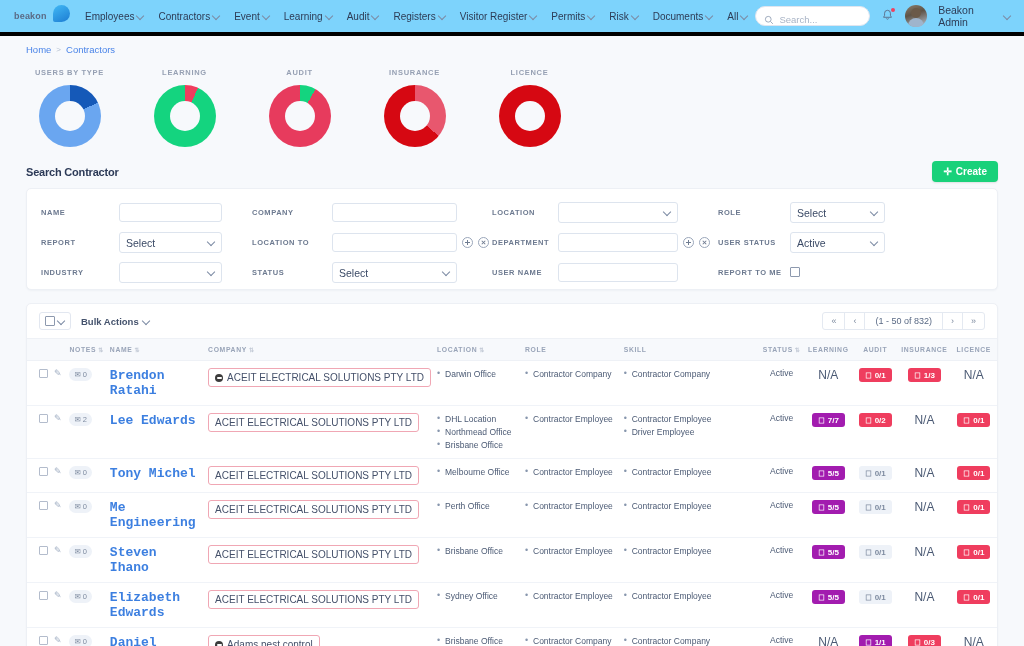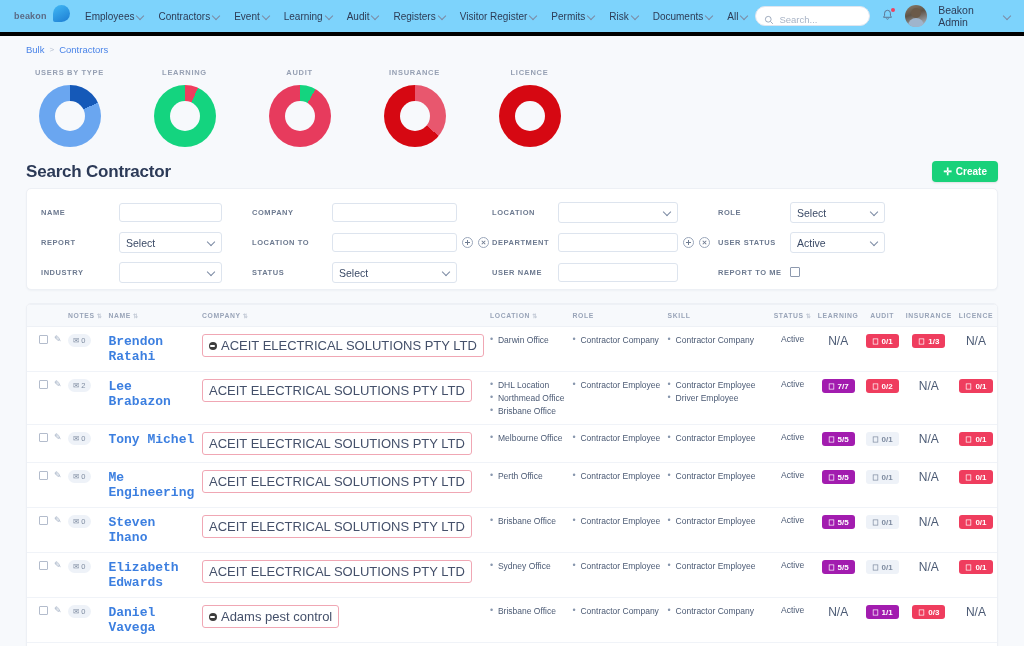--- a/index.html
+++ b/index.html
@@ -100,21 +100,21 @@
     content: ""; position: absolute; left: 50%; top: 50%;
     width: 30px; height: 30px; margin: -15px 0 0 -15px;
     background: #f7f9fc; border-radius: 50%;
   }
 
   
   .page-title {
     display: flex; align-items: center; padding: 8px 26px 6px;
   }
   .page-title h1 {
-    font-size: 17px; font-weight: 700; color: #2c3a57; letter-spacing: -.2px;
+    font-size: 11px; font-weight: 700; color: #2c3a57; letter-spacing: -.2px;
   }
   .btn-create {
     margin-left: auto; background: #19d17a; color: #fff; border: none;
     border-radius: 4px; padding: 5px 11px; font-size: 10px; font-weight: 700;
     font-family: inherit; cursor: pointer; display: flex; align-items: center; gap: 4px;
     box-shadow: 0 1px 2px rgba(0,0,0,.1);
   }
 
   
   .panel {
@@ -222,21 +222,21 @@
   }
   .pencil { color: #9fadc2; font-size: 9px; cursor: pointer; }
   .notes-pill {
     background: #eef2f8; border-radius: 8px; padding: 2px 5px; font-size: 7.5px;
     color: #7e8ba0; display: inline-flex; align-items: center; gap: 2px; cursor: pointer;
   }
   .name-link { color: #3c7fe0; font-weight: 700; font-size: 13px; text-decoration: none; cursor: pointer; font-family: Liberation Mono, monospace; }
   .company-pill {
     display: inline-flex; align-items: center; gap: 4px;
     border: 1px solid #f0a7b4; border-radius: 3px; padding: 3px 6px;
-    font-size: 13px; color: #44506a; white-space: nowrap; background:#fff;
+    font-size: 10px; color: #44506a; white-space: nowrap; background:#fff;
   }
   .co-dot {
     width: 8px; height: 8px; border-radius: 50%; background: #3c3c3c; flex: none;
     position: relative;
   }
   .co-dot::after {
     content:""; position:absolute; left:1.5px; top:3px; width:5px; height:2px; background:#fff; border-radius:1px;
   }
   .bullet-list { list-style: none; }
   .bullet-list li {
@@ -328,21 +328,21 @@
     </div>
     <div class="avatar"></div>
     <div class="user-name">
       <span>Beakon Admin</span>
       <span class="caret"></span>
     </div>
   </div>
 </div>
 
 <div class="breadcrumb">
-  <a>Bulk</a>
+  <a>Home</a>
   <span class="sep">&gt;</span>
   <a>Contractors</a>
 </div>
 
 <div class="donut-row" id="donut-row">
     <div class="donut-cell">
       <div class="donut-label">USERS BY TYPE</div>
       <div class="donut" style="background: conic-gradient(rgb(21, 89, 184) 0deg, rgb(21, 89, 184) 64deg, rgb(106, 166, 240) 64deg, rgb(106, 166, 240) 360deg);"></div>
     </div>
     <div class="donut-cell">
@@ -430,20 +430,37 @@
     <div></div>
     <div class="flabel">USER NAME</div>
     <input class="finput" style="">
     <div></div>
     <div class="flabel">REPORT TO ME</div>
     <div><span class="chk"></span></div>
   </div>
 </div>
 
 <div class="table-card">
+  <div class="table-toolbar">
+    <div class="bulk-chk">
+      <span class="chk"></span>
+      <span class="caret"></span>
+    </div>
+    <div class="bulk-actions">
+      <span>Bulk Actions</span>
+      <span class="caret"></span>
+    </div>
+    <div class="pager">
+      <div>«</div>
+      <div>‹</div>
+      <div class="page-count">(1 - 50 of 832)</div>
+      <div>›</div>
+      <div>»</div>
+    </div>
+  </div>
   <table>
     <thead>
         <tr id="thead-row">
           <th class="c-chk"></th>
           <th class="c-edit"></th>
           <th class="c-notes"><span>NOTES</span><span class="sort">⇅</span></th>
           <th class="c-name"><span>NAME</span><span class="sort">⇅</span></th>
           <th class="c-company"><span>COMPANY</span><span class="sort">⇅</span></th>
           <th class="c-loc"><span>LOCATION</span><span class="sort">⇅</span></th>
           <th class="c-role"><span>ROLE</span></th>
@@ -503,21 +520,21 @@
         </tr>
         <tr>
           <td class="c-chk">
             <span class="row-chk"></span>
           </td>
           <td class="c-edit"><span class="pencil">✎</span></td>
           <td class="c-notes"><span class="notes-pill">
               <span>✉</span>
               <span>2</span>
             </span></td>
-          <td class="c-name"><a class="name-link">Lee Brabazon</a></td>
+          <td class="c-name"><a class="name-link">Lee Edwards</a></td>
           <td class="c-company"><span class="company-pill">
               <span>ACEIT ELECTRICAL SOLUTIONS PTY LTD</span>
             </span></td>
           <td class="c-loc">
             <ul class="bullet-list">
               <li>DHL Location</li>
               <li>Northmead Office</li>
               <li>Brisbane Office</li>
             </ul>
           </td>

